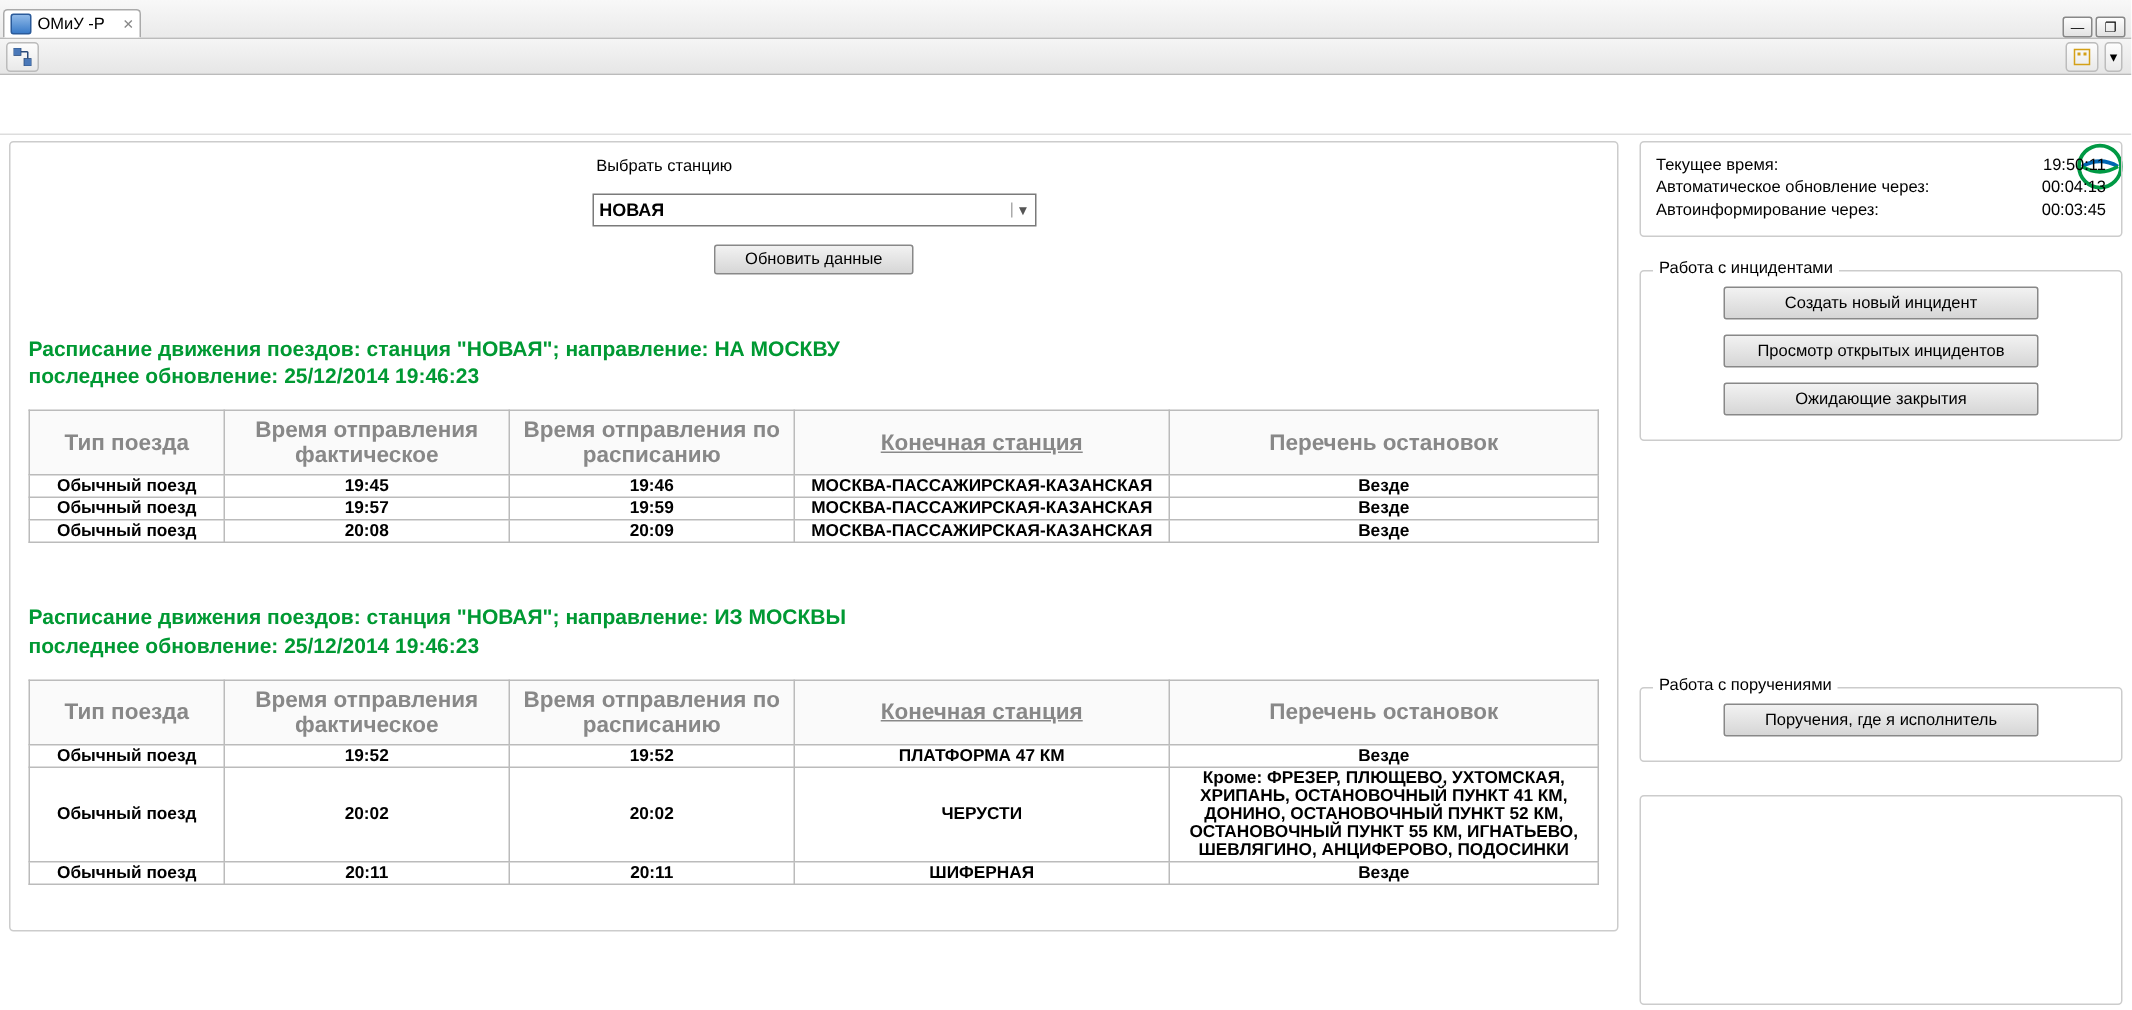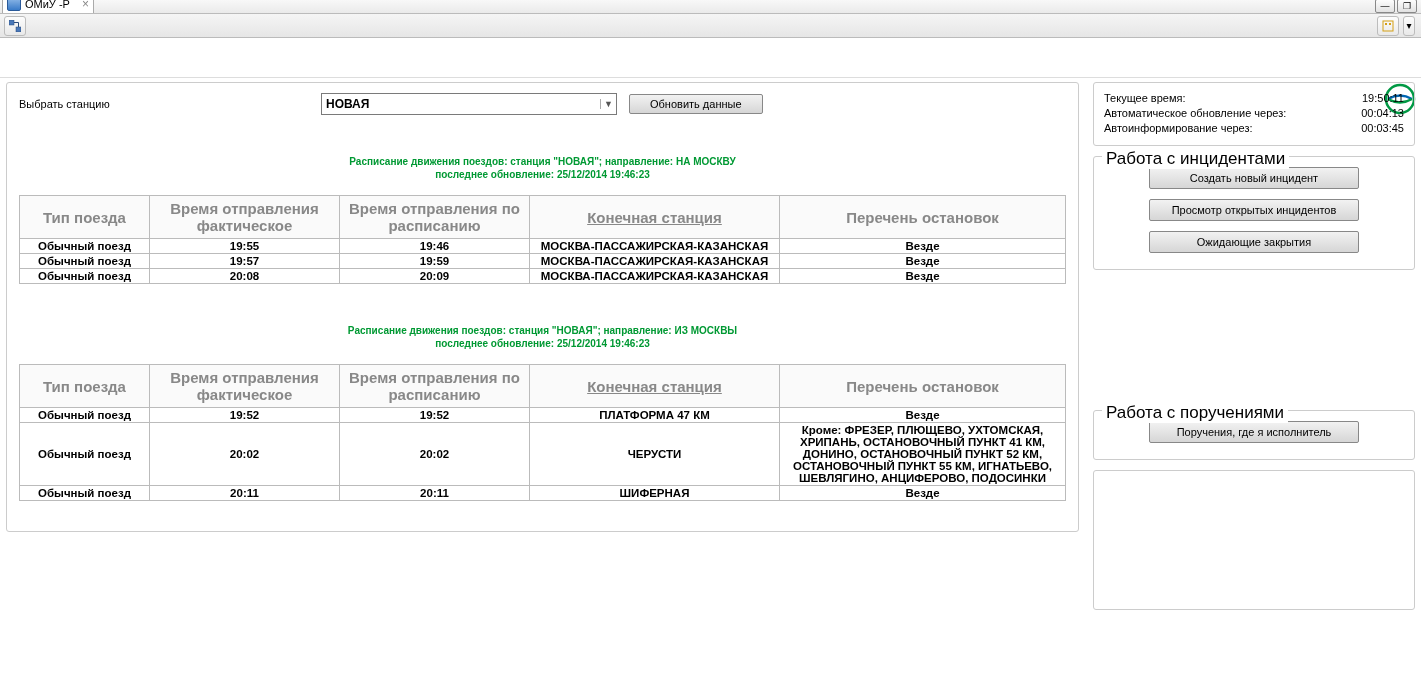--- a/index.html
+++ b/index.html
@@ -4,21 +4,21 @@
 <style>
   * { box-sizing: border-box; }
   body {
     margin: 0;
     font-family: Tahoma, Arial, sans-serif;
     font-size: 11px;
     background: #fff;
     color: #000;
   }
   .tab-bar {
-    height: 14px;
+    height: 26px;
     background: linear-gradient(#f8f8f8, #eaeaea);
     border-bottom: 1px solid #bbb;
     display: flex;
     align-items: flex-end;
     padding-left: 2px;
   }
   .tab {
     background: #fff;
     border: 1px solid #aaa;
     border-bottom: none;
@@ -91,27 +91,28 @@
   .left-panel {
     flex: 1;
     border: 1px solid #ccc;
     border-radius: 3px;
     padding: 10px 12px 20px 12px;
   }
   .right-panel {
     width: 322px;
     display: flex;
     flex-direction: column;
-    gap: 10px;
+    gap: 22px;
   }
   .station-row {
     display: flex;
     align-items: center;
     gap: 12px;
     margin-bottom: 40px;
+    flex-direction: column;
   }
   .station-label { width: 290px; }
   .station-select {
     width: 296px;
     border: 1px solid #7a7a7a;
     height: 22px;
     display: flex;
     align-items: center;
     justify-content: space-between;
     padding: 0 0 0 4px;
@@ -128,24 +129,24 @@
   }
   .btn {
     border: 1px solid #888;
     background: linear-gradient(#f2f2f2,#d6d6d6);
     padding: 3px 20px;
     border-radius: 2px;
     cursor: pointer;
     font-size: 11px;
   }
   .schedule-title {
-    text-align: center;
+    text-align: left;
     color: #009933;
     font-weight: bold;
-    font-size: 10px;
+    font-size: 14px;
     margin: 10px 0 14px 0;
     line-height: 1.3;
   }
   table.schedule {
     width: 100%;
     border-collapse: collapse;
     margin-bottom: 40px;
   }
   table.schedule th {
     background: #fafafa;
@@ -168,21 +169,21 @@
     padding: 10px 10px 14px 10px;
     position: relative;
   }
   .fieldset.small { padding: 6px 10px 8px 10px; }
   .fieldset .legend {
     position: absolute;
     top: -8px;
     left: 8px;
     background: #fff;
     padding: 0 4px;
-    font-size: 17px;
+    font-size: 11px;
   }
   .info-row {
     display: flex;
     justify-content: space-between;
     margin: 3px 0;
   }
   .panel-btn {
     display: block;
     width: 210px;
     margin: 0 auto 10px auto;
@@ -268,21 +269,21 @@
             <th class="col-type">Тип поезда</th>
             <th class="col-time">Время отправления фактическое</th>
             <th class="col-time">Время отправления по расписанию</th>
             <th class="col-dest">Конечная станция</th>
             <th>Перечень остановок</th>
           </tr>
         </thead>
         <tbody id="tbody-to">
             <tr>
               <td>Обычный поезд</td>
-              <td>19:55</td>
+              <td>19:45</td>
               <td>19:46</td>
               <td>МОСКВА-ПАССАЖИРСКАЯ-КАЗАНСКАЯ</td>
               <td>Везде</td>
             </tr>
             <tr>
               <td>Обычный поезд</td>
               <td>19:57</td>
               <td>19:59</td>
               <td>МОСКВА-ПАССАЖИРСКАЯ-КАЗАНСКАЯ</td>
               <td>Везде</td>

